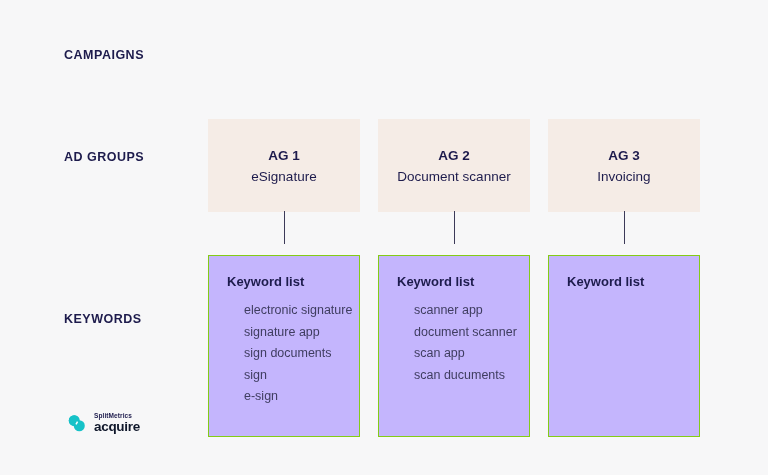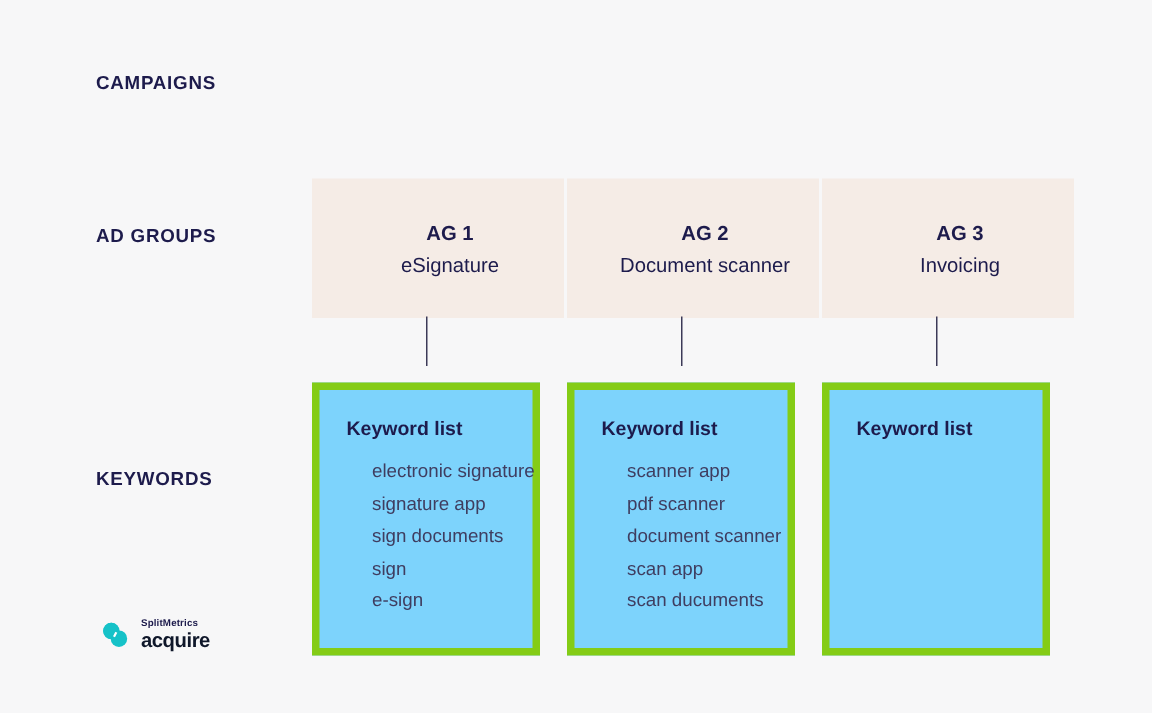--- a/index.html
+++ b/index.html
@@ -57,21 +57,20 @@
   .ag-box {
     position: absolute;
     top: 119px;
     width: 152px;
     height: 93px;
     background: #f5ece6;
     display: flex;
     flex-direction: column;
     align-items: center;
     justify-content: center;
-    padding-left: 16px;
   }
   #ag-box-1 { left: 208px; }
   #ag-box-2 { left: 378px; }
   #ag-box-3 { left: 548px; }
   .ag-code {
     font-size: 13.5px;
     font-weight: bold;
     color: #1d1b4c;
     margin-bottom: 6px;
   }
@@ -92,22 +91,22 @@
   #connector-1 { left: 283.5px; }
   #connector-2 { left: 453.5px; }
   #connector-3 { left: 623.5px; }
 
   
   .kw-box {
     position: absolute;
     top: 255px;
     width: 152px;
     height: 182px;
-    background: #7dd3fc;
-    border: 5px solid #84cc16;
+    background: #c4b5fd;
+    border: 1px solid #84cc16;
     box-sizing: border-box;
     padding: 18px 0 0 18px;
   }
   #kw-box-1 { left: 208px; }
   #kw-box-2 { left: 378px; }
   #kw-box-3 { left: 548px; }
   .kw-title {
     font-size: 13px;
     font-weight: bold;
     color: #1d1b4c;
@@ -194,21 +193,20 @@
       <li>sign documents</li>
       <li>sign</li>
       <li>e-sign</li>
     </ul>
   </div>
 
   <div class="kw-box" id="kw-box-2">
     <div class="kw-title">Keyword list</div>
     <ul class="kw-list">
       <li>scanner app</li>
-      <li>pdf scanner</li>
       <li>document scanner</li>
       <li>scan app</li>
       <li>scan ducuments</li>
     </ul>
   </div>
 
   <div class="kw-box" id="kw-box-3">
     <div class="kw-title">Keyword list</div>
   </div>
 

